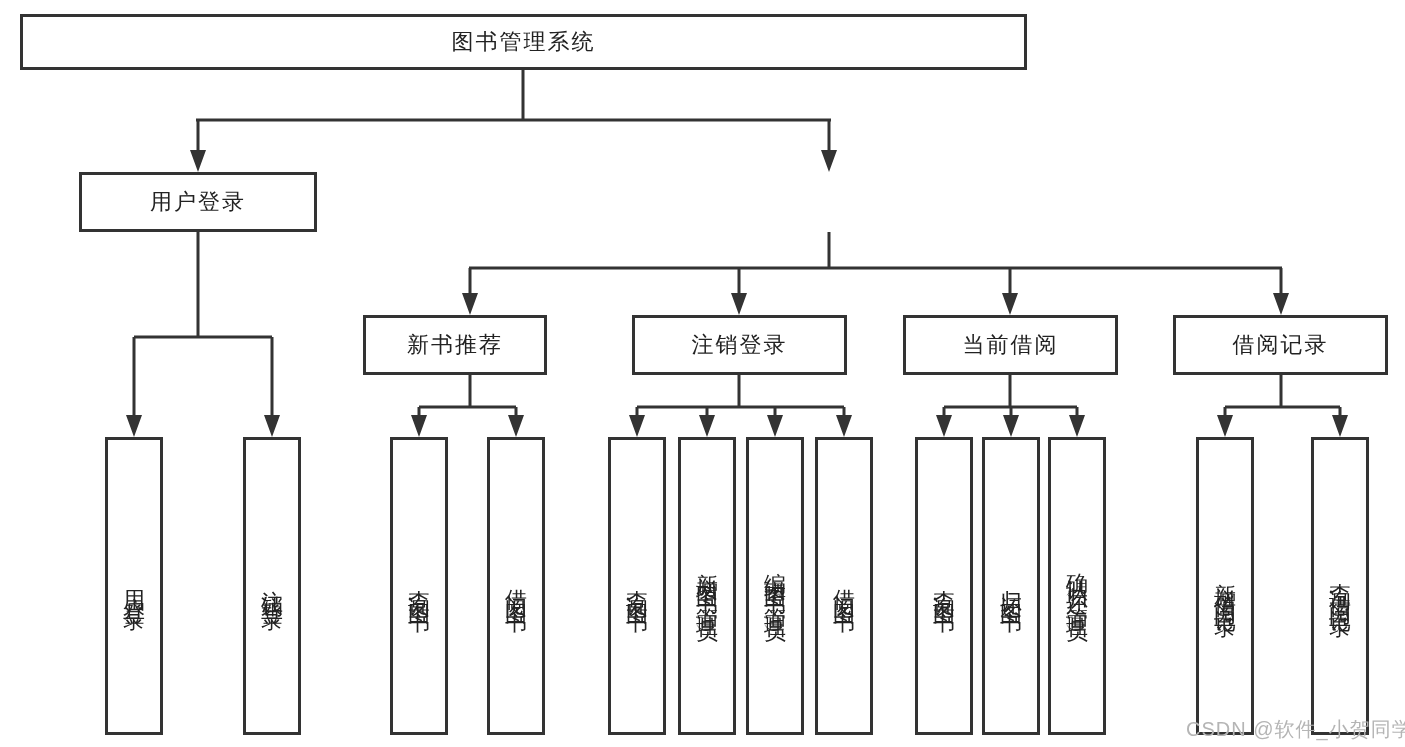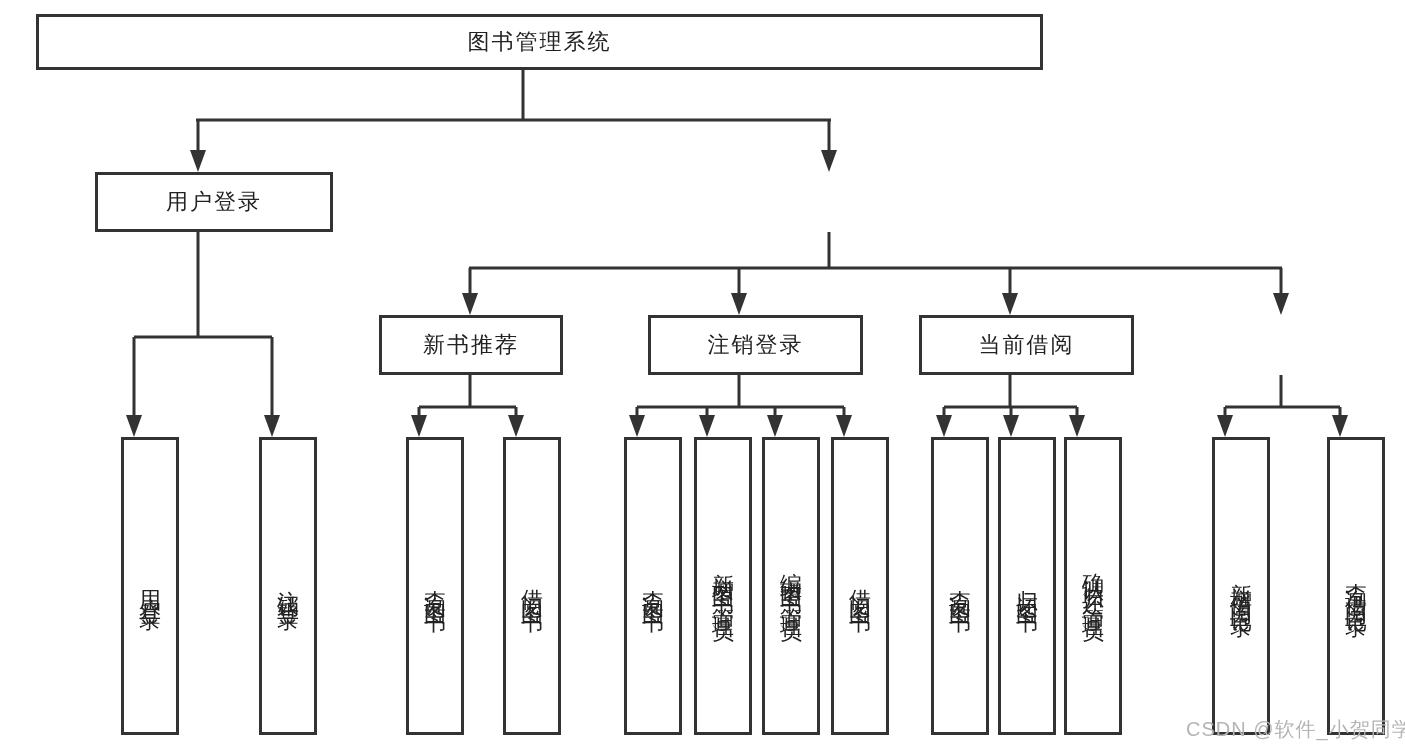--- a/index.html
+++ b/index.html
@@ -20,21 +20,20 @@
     box-sizing:border-box;
     border:3px solid #333333;
     background:#ffffff;
     display:flex;
     align-items:center;
     justify-content:center;
     font-size:22px;
     letter-spacing:2px;
     z-index:2;
     line-height:1;
-    margin-left:16px;
   }
   .vbox {
     writing-mode:vertical-rl;
     text-orientation:mixed;
     letter-spacing:7px;
     font-size:22px;
     justify-content:center;
     align-items:center;
   }
   .watermark {
@@ -74,20 +73,21 @@
              M1332,415 L1348,415 L1340,437 Z"></path>
   </svg>
 
   <div class="box" style="left:20px;top:14px;width:1007px;height:56px">图书管理系统</div>
 
   <div class="box" style="left:79px;top:172px;width:238px;height:60px">用户登录</div>
 
   <div class="box" style="left:363px;top:315px;width:184px;height:60px">新书推荐</div>
   <div class="box" style="left:632px;top:315px;width:215px;height:60px">注销登录</div>
   <div class="box" style="left:903px;top:315px;width:215px;height:60px">当前借阅</div>
+  <div class="box" style="left:1173px;top:315px;width:215px;height:60px">借阅记录</div>
 
   <div class="box vbox" style="left:105px;top:437px;width:58px;height:298px">用户登录</div>
   <div class="box vbox" style="left:243px;top:437px;width:58px;height:298px">注销登录</div>
 
   <div class="box vbox" style="left:390px;top:437px;width:58px;height:298px">查询图书</div>
   <div class="box vbox" style="left:487px;top:437px;width:58px;height:298px">借阅图书</div>
 
   <div class="box vbox" style="left:608px;top:437px;width:58px;height:298px">查询图书</div>
   <div class="box vbox" style="left:678px;top:437px;width:58px;height:298px">新增图书（管理员）</div>
   <div class="box vbox" style="left:746px;top:437px;width:58px;height:298px">编辑图书（管理员）</div>

